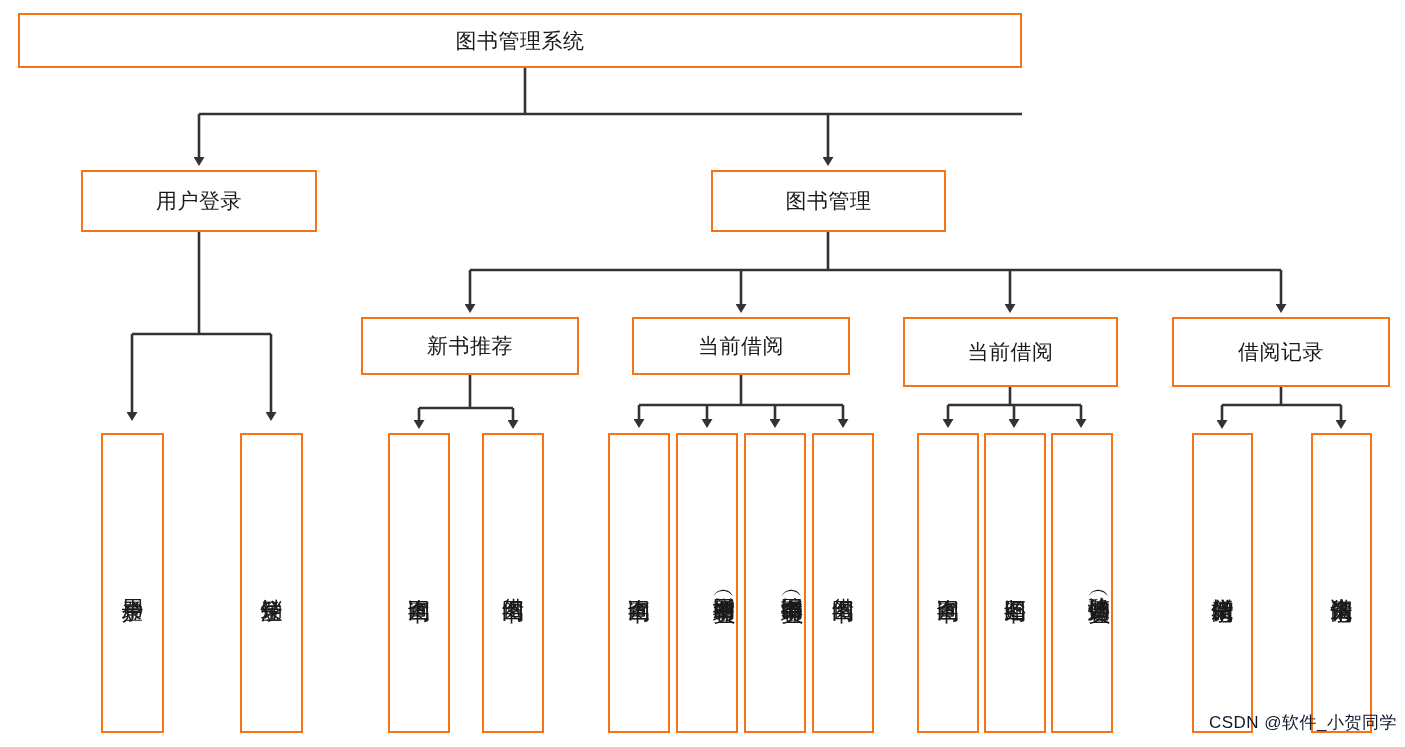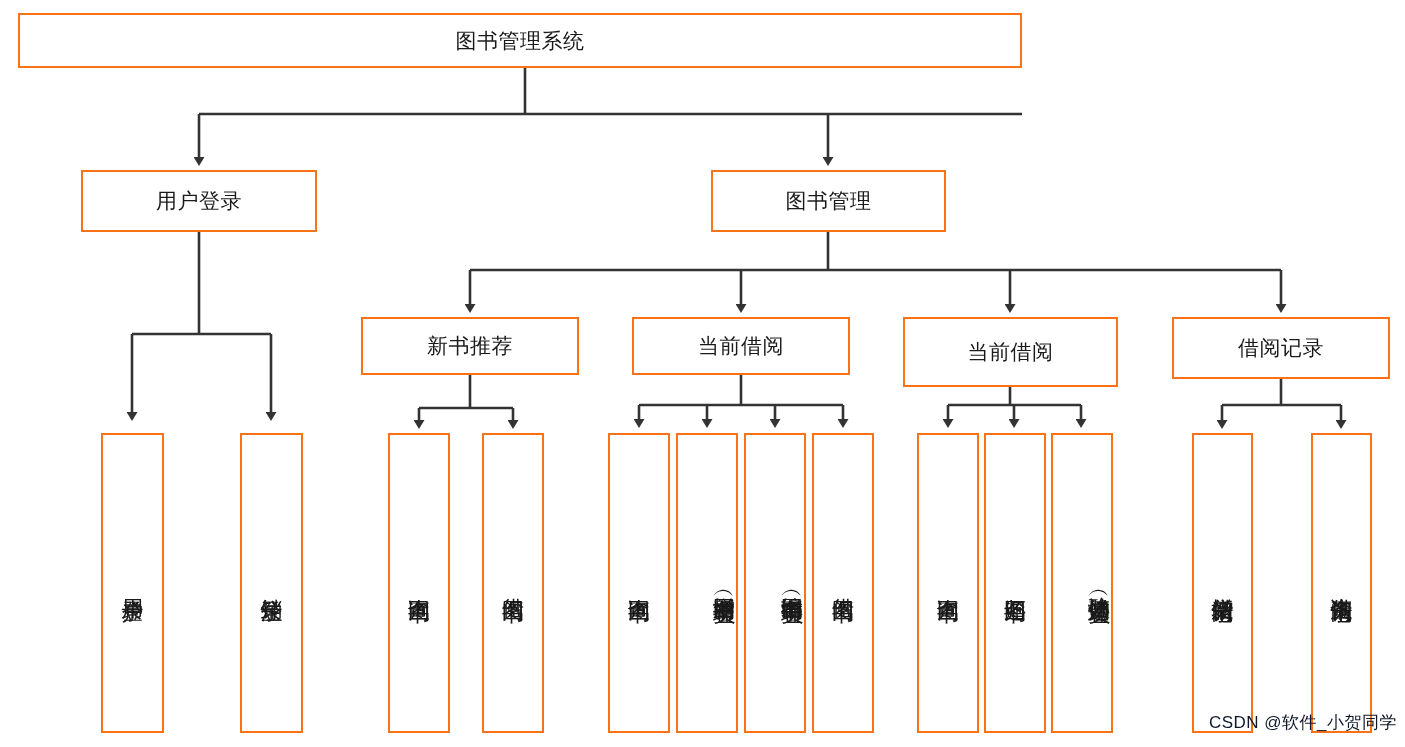--- a/index.html
+++ b/index.html
@@ -125,21 +125,21 @@
   </svg>
 
   <div class="node h" style="left:18px; top:13px; width:1004px; height:55px;">图书管理系统</div>
 
   <div class="node h" style="left:81px; top:170px; width:236px; height:62px;">用户登录</div>
   <div class="node h" style="left:711px; top:170px; width:235px; height:62px;text-align:right;">图书管理</div>
 
   <div class="node h" style="left:361px; top:317px; width:218px; height:58px;">新书推荐</div>
   <div class="node h" style="left:632px; top:317px; width:218px; height:58px;">当前借阅</div>
   <div class="node h" style="left:903px; top:317px; width:215px; height:70px;">当前借阅</div>
-  <div class="node h" style="left:1172px; top:317px; width:218px; height:62px;">借阅记录</div>
+  <div class="node h" style="left:1172px; top:317px; width:218px; height:70px;">借阅记录</div>
 
   <div class="node v midalign" style="left:101px; top:433px; width:63px; height:300px;">用户登录</div>
   <div class="node v midalign" style="left:240px; top:433px; width:63px; height:300px;">注销登录</div>
 
   <div class="node v midalign" style="left:388px; top:433px; width:62px; height:300px;">查询图书</div>
   <div class="node v midalign" style="left:482px; top:433px; width:62px; height:300px;">借阅图书</div>
 
   <div class="node v midalign" style="left:608px; top:433px; width:62px; height:300px;">查询图书</div>
   <div class="node v topalign" style="left:676px; top:433px; width:62px; height:300px;">新增图书（管理员）</div>
   <div class="node v topalign" style="left:744px; top:433px; width:62px; height:300px;">编辑图书（管理员）</div>

